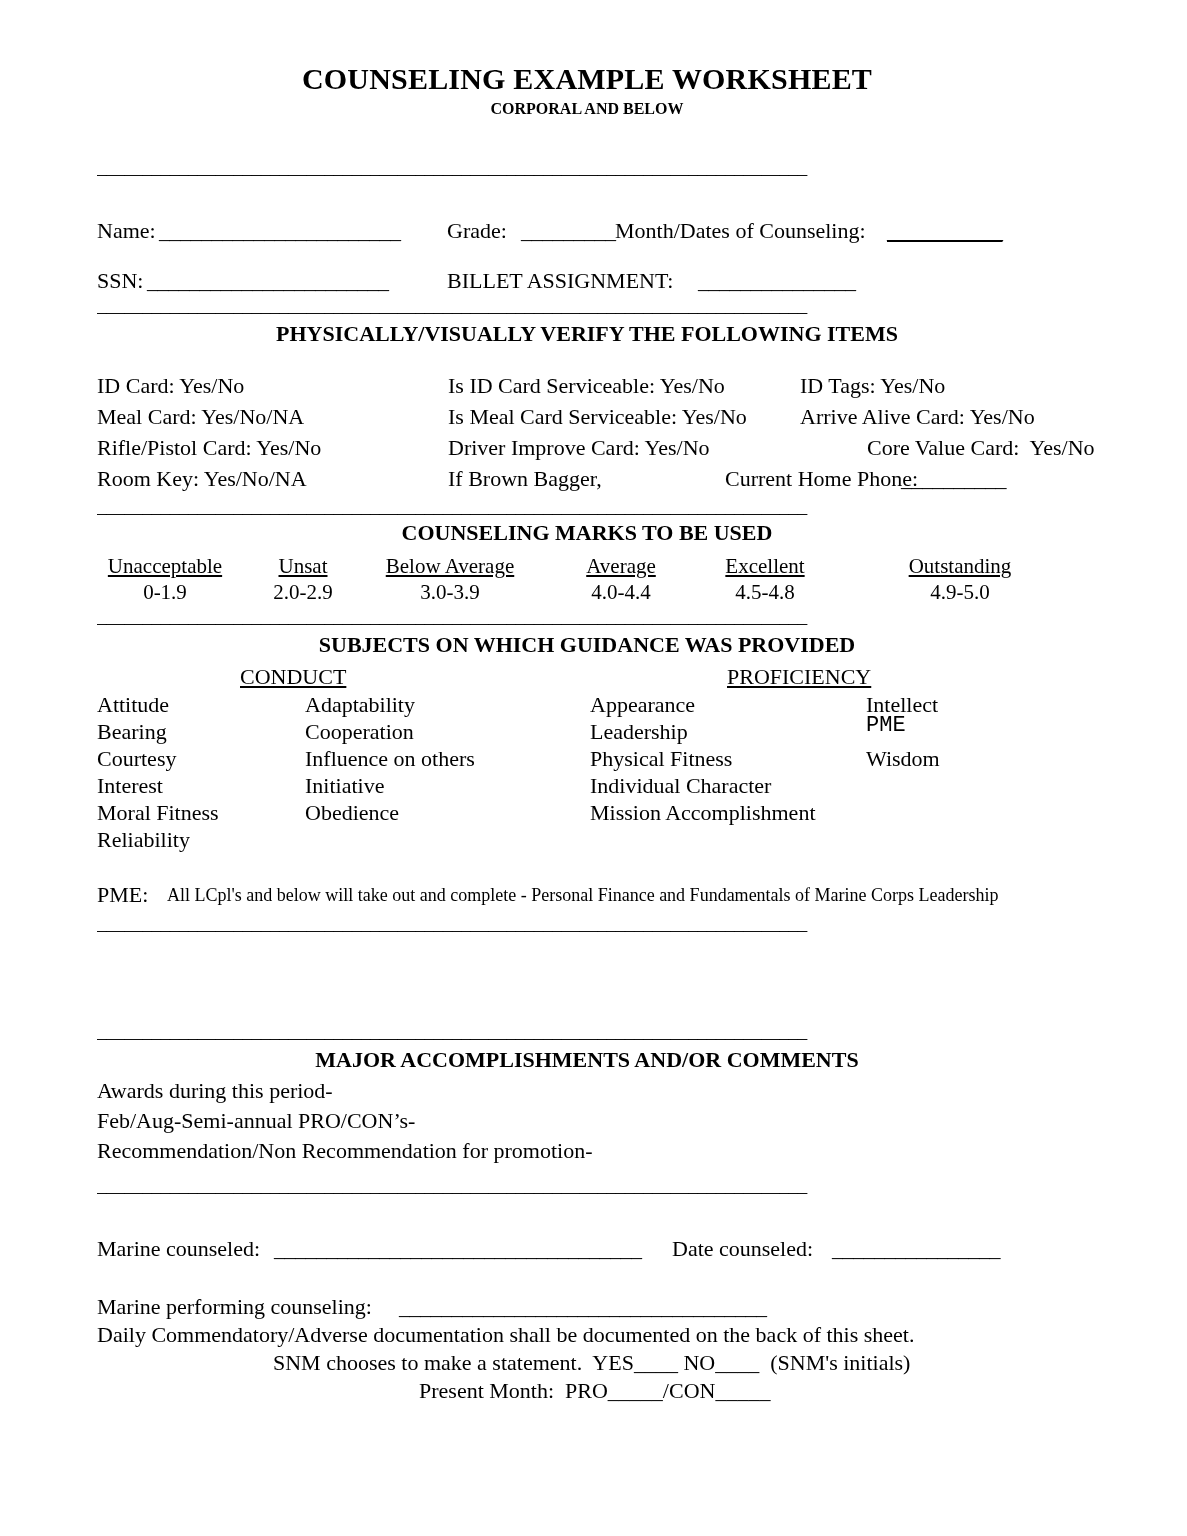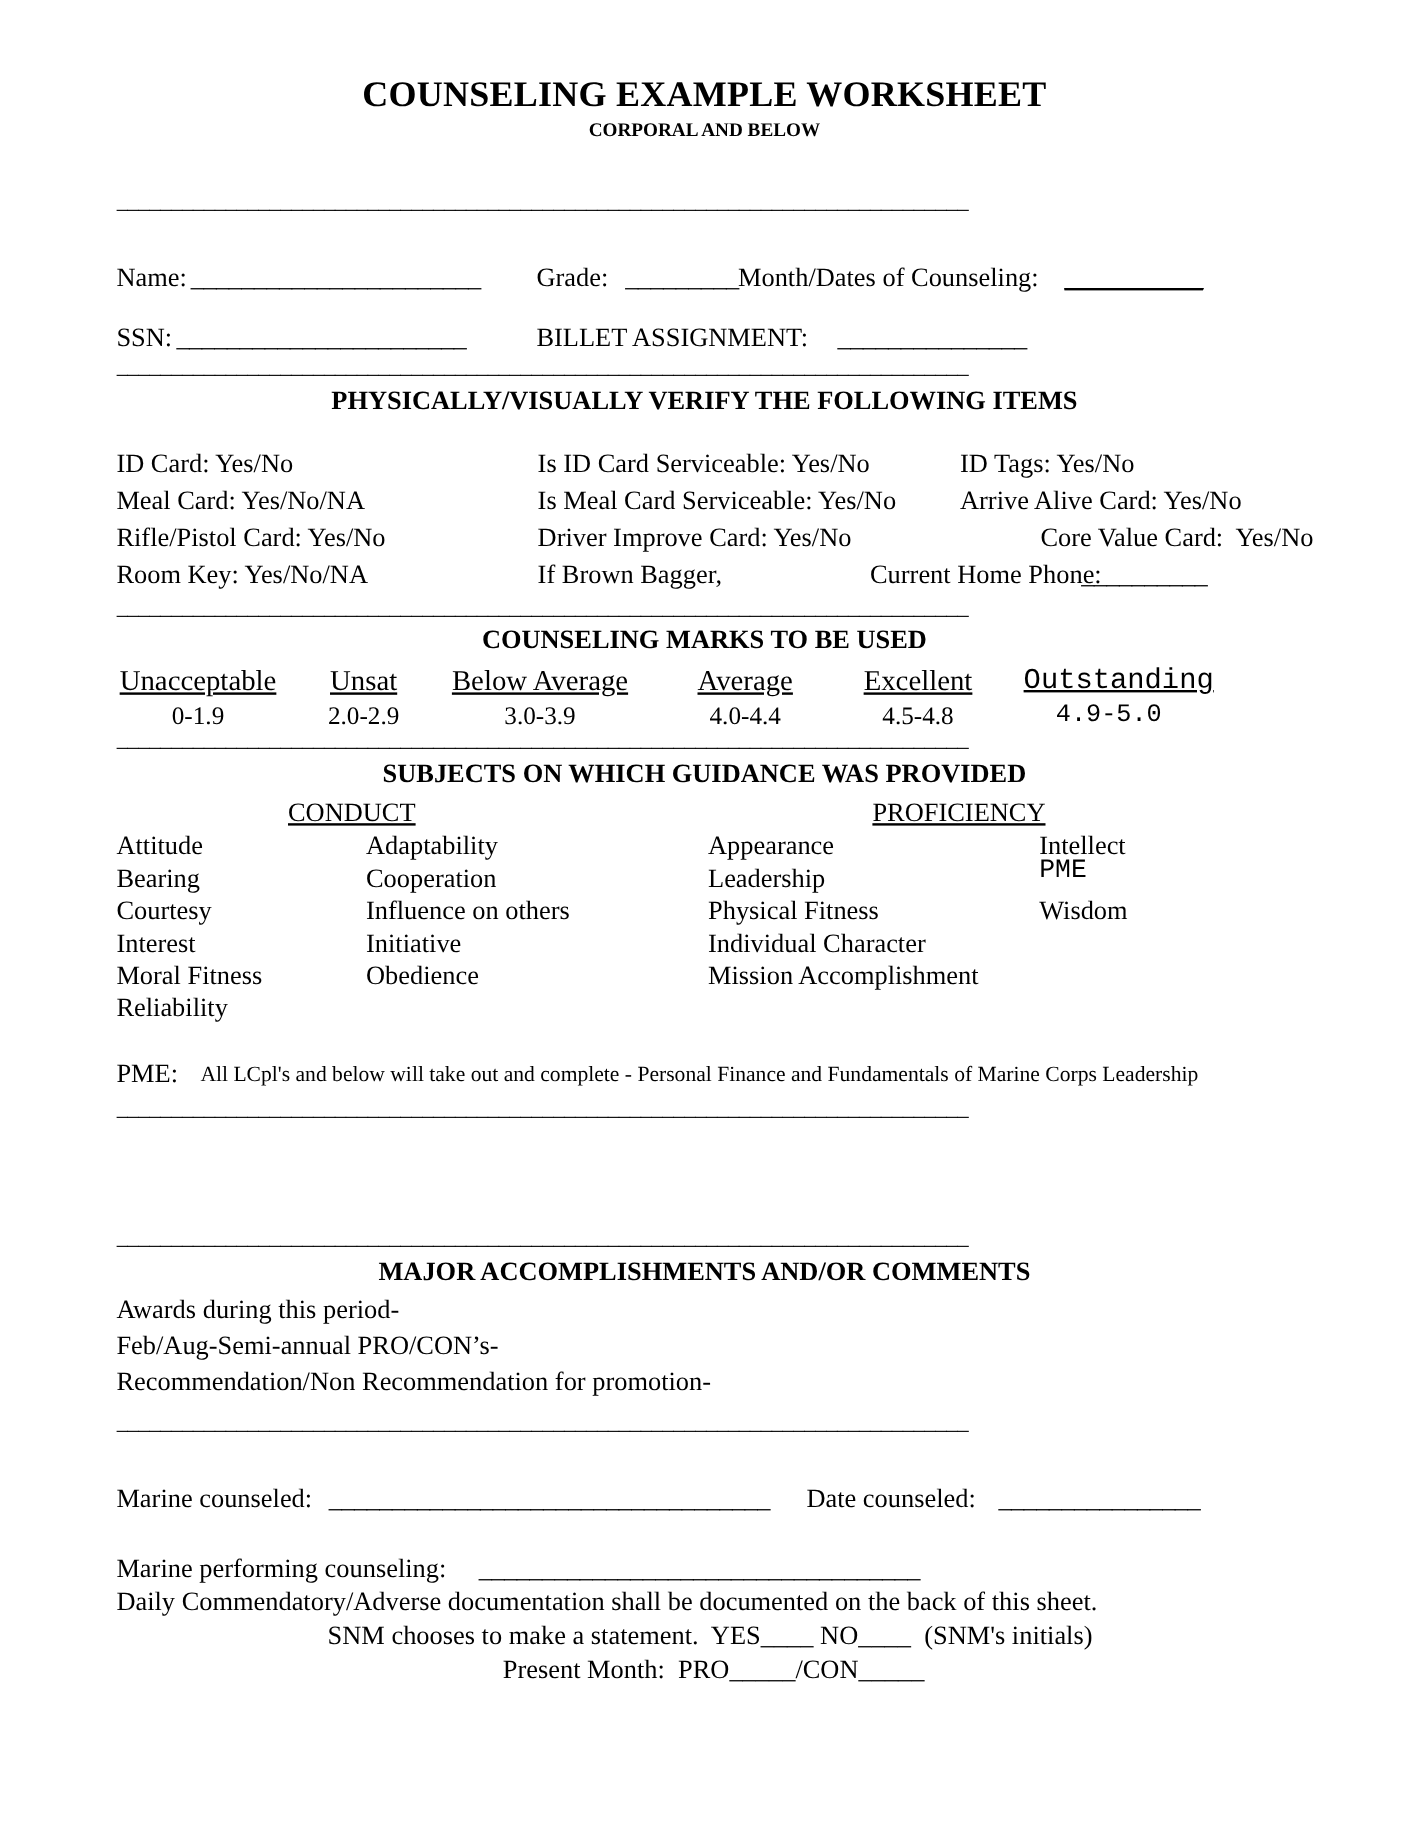--- a/index.html
+++ b/index.html
@@ -68,21 +68,21 @@
   
   .abs { position: absolute; white-space: pre; font-size: 22px; line-height: 1.4; }
 
   .blockA { position: relative; height: 100px; margin-top: 26px; }
   .blockVerify { position: relative; height: 132px; margin-top: 22px; }
   .blockMarks { position: relative; height: 62px; margin-top: 4px; }
   .blockSubjects { position: relative; height: 182px; margin-top: 4px; }
   .blockBottom { position: relative; height: 180px; margin-top: 24px; text-align: center; }
 
   .mark-col { position: absolute; text-align: center; }
-  .mark-label { font-size: 24px; text-decoration: underline; line-height: 1.25; }
+  .mark-label { font-size: 21px; text-decoration: underline; line-height: 1.25; }
   .mark-value { font-size: 21px; line-height: 1.3; }
 
   .spacer-tasks { height: 96px; }
 </style>
 </head>
 <body>
 
 <div class="page">
   <div class="content">
 
@@ -147,21 +147,21 @@
         <div class="mark-value">3.0-3.9</div>
       </div>
       <div class="mark-col" style="left:466px; top:2px; width:116px;">
         <div class="mark-label">Average</div>
         <div class="mark-value">4.0-4.4</div>
       </div>
       <div class="mark-col" style="left:610px; top:2px; width:116px;">
         <div class="mark-label">Excellent</div>
         <div class="mark-value">4.5-4.8</div>
       </div>
-      <div class="mark-col" style="left:756px; top:2px; width:142px;font-family:Liberation Mono, monospace;">
+      <div class="mark-col" style="left:792px; top:2px; width:142px;">
         <div class="mark-label">Outstanding</div>
         <div class="mark-value">4.9-5.0</div>
       </div>
     </div>
 
     <div class="divider">______________________________________________________________________________</div>
 
     <div class="section-head" style="margin-top:6px;">SUBJECTS ON WHICH GUIDANCE WAS PROVIDED</div>
 
     <div style="position:relative; height:30px;">

